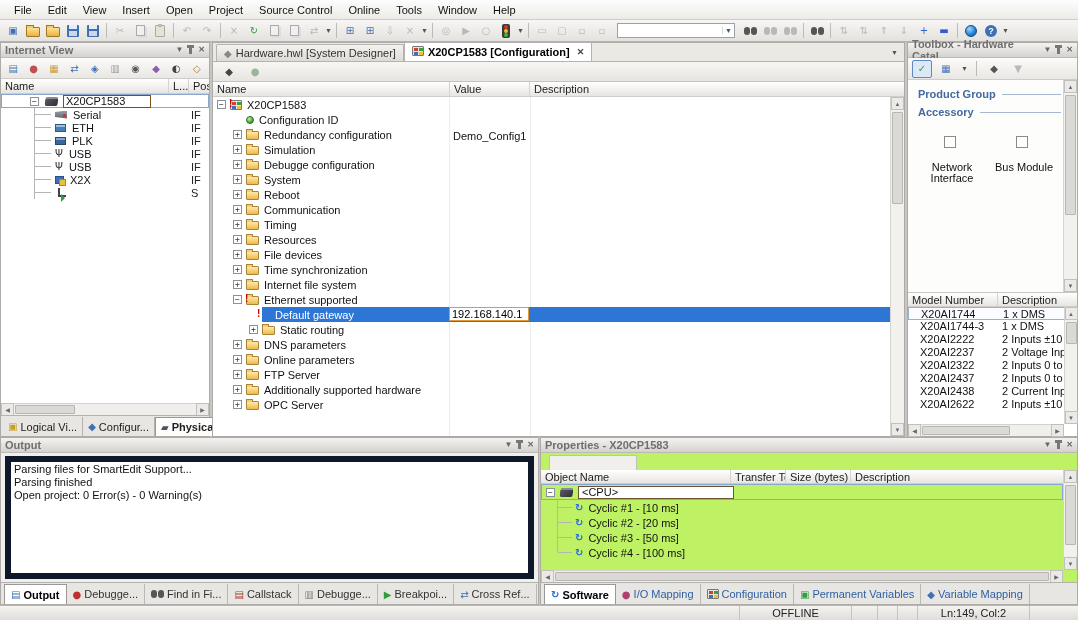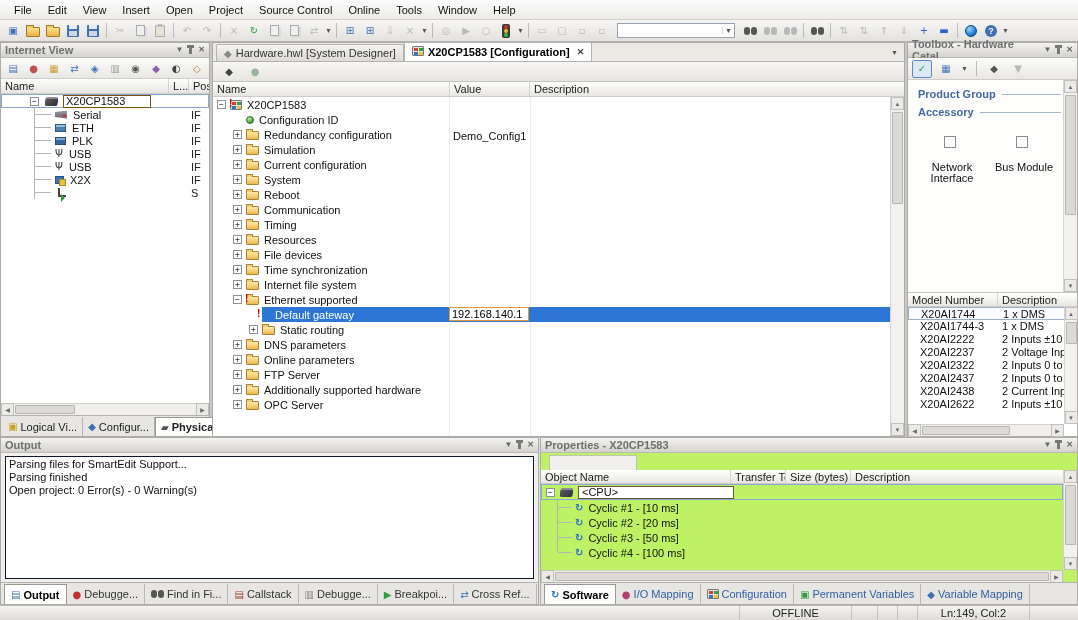--- a/index.html
+++ b/index.html
@@ -1,18 +1,18 @@
 <!DOCTYPE html>
 <html><head>
 <meta charset="utf-8">
 <style>
   *{box-sizing:border-box;margin:0;padding:0}
   html,body{width:1078px;height:620px}
   body{font:11px "Liberation Sans",sans-serif;color:#111;background:#c8c6c2;overflow:hidden}
-  #app{position:relative;width:1078px;height:620px;background:#e2e0dc}
+  #app{position:relative;width:1078px;height:436px;background:#e2e0dc}
 
   
   #menubar{display:flex;align-items:center;height:20px;background:linear-gradient(#fdfdfd,#ecebe7);border-bottom:1px solid #cfcdc9;padding-left:6px}
   .menu-item{padding:2px 8px;cursor:default}
   #toolbar{display:flex;align-items:center;height:22px;background:linear-gradient(#f7f6f4,#e4e2de);border-bottom:1px solid #b4b2ae;padding-left:3px}
   .tbtn{width:20px;height:18px;display:flex;align-items:center;justify-content:center;border-radius:2px}
   .tsep{width:1px;height:15px;background:#bdbbb7;margin:0 3px}
   .tdd{width:9px;font-size:7px;color:#555;text-align:center}
   .tcombo{width:118px;height:15px;background:#fff;border:1px solid #98a2ae;margin:0 5px;display:flex;align-items:center}
   .tcombo .dd{margin-left:auto;font-size:7px;color:#555;padding:0 2px;border-left:1px solid #d8d8d8}
@@ -129,21 +129,21 @@
   #cat-hdr span:nth-child(2){flex:1;border-right:none}
   #cat-rows{flex:1;overflow:hidden;position:relative}
   .cat-row{display:flex;height:13px;align-items:flex-start}
   .cat-row.focused{border:1px solid #9ab0c8;background:#fafcff}
   .cat-row span:nth-child(1){width:90px;padding-left:12px;white-space:nowrap;overflow:hidden}
   .cat-row span:nth-child(2){flex:1;padding-left:4px;white-space:nowrap;overflow:hidden}
   #cat-vscroll{position:absolute;right:0;top:14px;bottom:12px;width:13px;background:#f2f1ee;border-left:1px solid #d6d4d0;display:flex;flex-direction:column;align-items:center}
 
   
   #output{left:0;top:437px;width:539px;height:168px}
-  #out-box{flex:1;margin:3px 4px;background:#fff;border:1px solid #0f172a;padding:1px 3px;line-height:13px;overflow:hidden}
+  #out-box{flex:1;margin:3px 4px;background:#fff;border:6px solid #0f172a;padding:1px 3px;line-height:13px;overflow:hidden}
   .btabs{flex:none;height:22px;background:#e8e6e2;border-top:1px solid #b4b2ae;display:flex;align-items:flex-end;padding-left:3px}
   .btab{height:20px;display:flex;align-items:center;gap:3px;padding:0 6px;border-right:1px solid #bab8b4;color:#333;white-space:nowrap}
   .btab.active{background:#fff;border:1px solid #9a9896;border-bottom:none;font-weight:bold;color:#000}
   .btab .tlabel.link{color:#2e5fa3}
   #props{left:540px;top:437px;width:538px;height:168px}
   #prop-body{flex:1;position:relative;background:#bef264;overflow:hidden}
   #prop-blank-tab{position:absolute;left:8px;top:2px;width:88px;height:15px;background:#f0efec;border:1px solid #c2c0bc;border-bottom:none}
   #prop-grid{position:absolute;left:0;top:17px;right:14px;bottom:12px}
   #prop-hdr{height:14px}
   #prop-hdr span:nth-child(1){width:190px}
@@ -490,21 +490,21 @@
             <div class="crow">
               <span style="flex: 0 0 auto; width: 20px;"></span>
               <span class="exp">+</span>
               <span class="ci i-folder"></span>
               <span class="lbl">Simulation</span>
             </div>
             <div class="crow">
               <span style="flex: 0 0 auto; width: 20px;"></span>
               <span class="exp">+</span>
               <span class="ci i-folder"></span>
-              <span class="lbl">Current configuration</span>
+              <span class="lbl">Debugge configuration</span>
             </div>
             <div class="crow">
               <span style="flex: 0 0 auto; width: 20px;"></span>
               <span class="exp">+</span>
               <span class="ci i-folder"></span>
               <span class="lbl">System</span>
             </div>
             <div class="crow">
               <span style="flex: 0 0 auto; width: 20px;"></span>
               <span class="exp">+</span>

